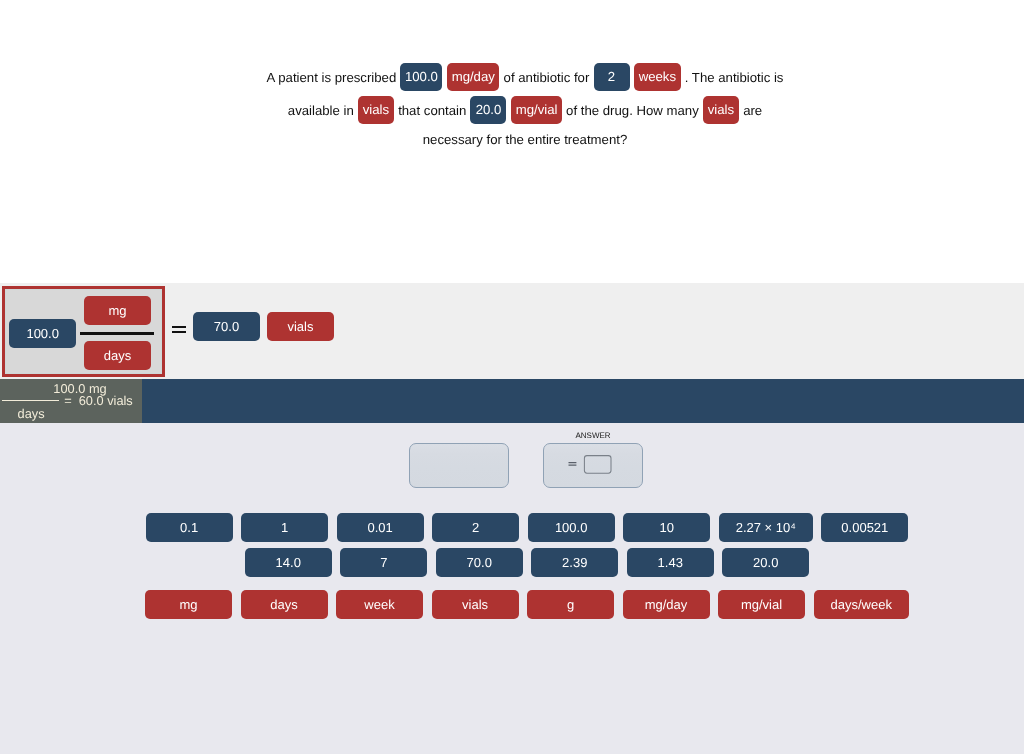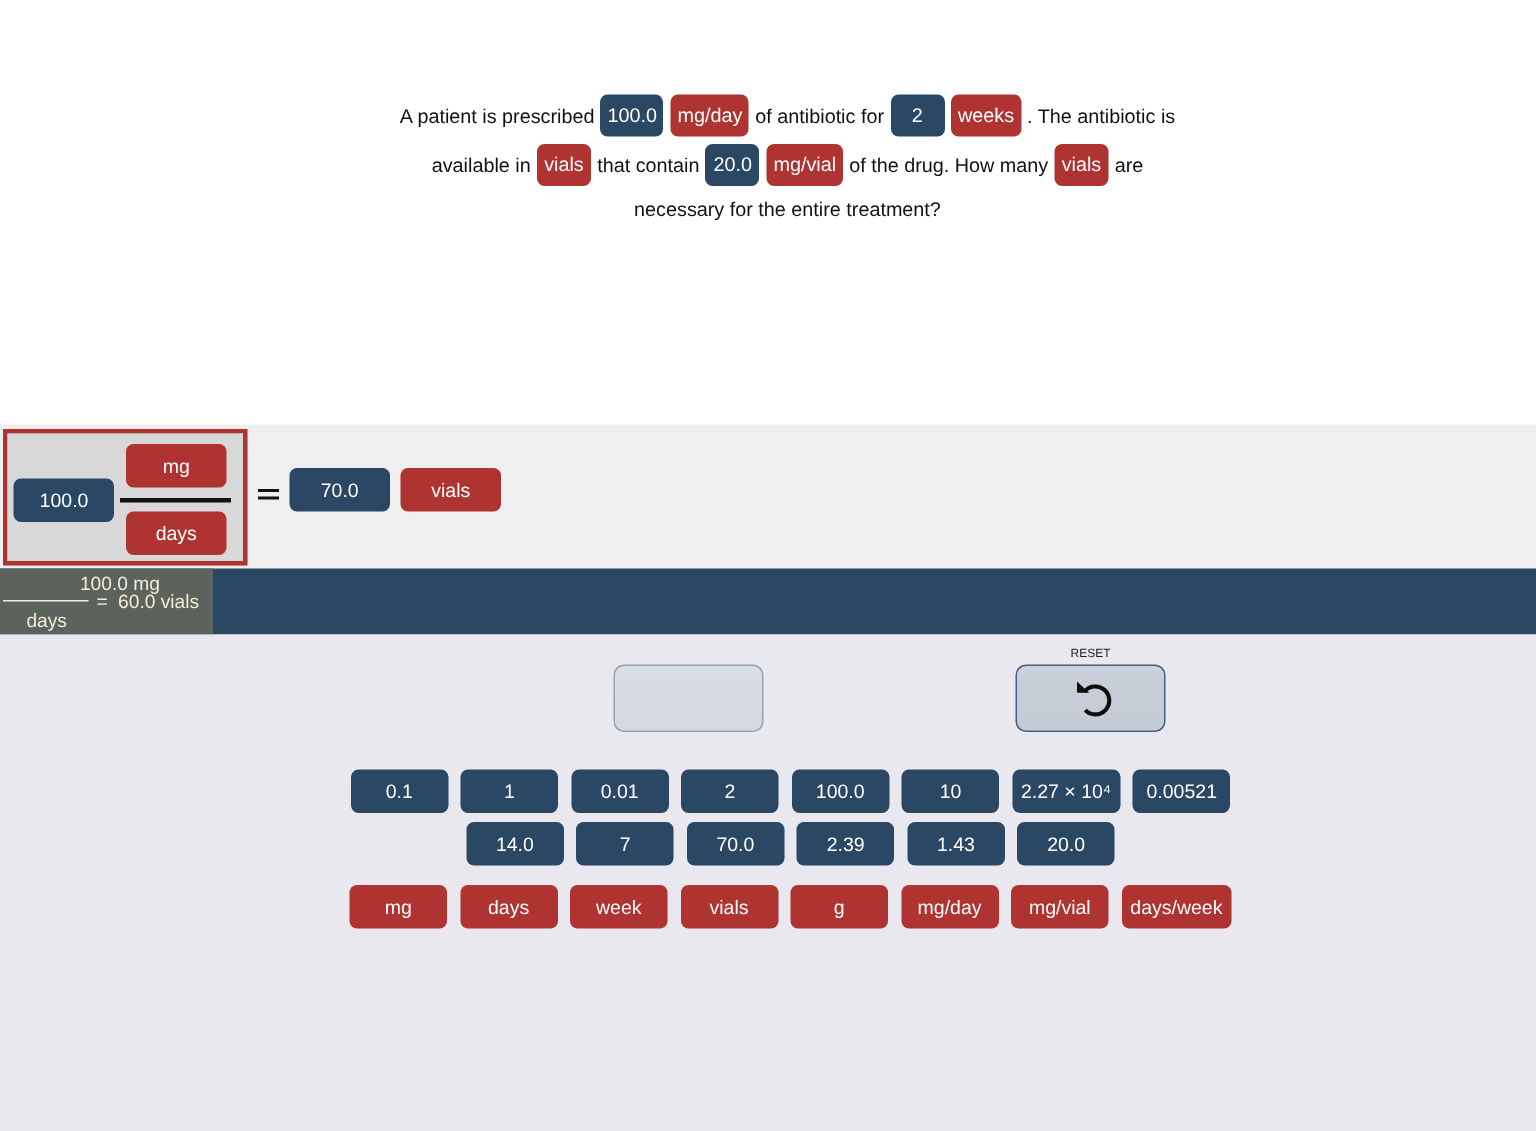--- a/index.html
+++ b/index.html
@@ -49,21 +49,21 @@
           background:linear-gradient(180deg,#ccd3dc 0%,#c7ced8 22%,#c5ccd5 55%,#c4cbd4 100%);
           border:1px solid #41607d;box-sizing:border-box;position:relative;overflow:hidden;}
   .ctlbtn.faded{background:linear-gradient(180deg,#dadee5 0%,#d7dbe2 22%,#d5dae1 55%,#d4d9e0 100%);
           border-color:#90a2b5;}
   .ctlbtn svg{position:absolute;left:0;top:0;}
   .afx{position:absolute;left:24.6px;top:16.3px;font-size:11px;color:#111;line-height:11px;}
   .afp{position:absolute;left:33.9px;top:-2.1px;font-size:27px;color:#111;line-height:43px;letter-spacing:0;}
 
   .krow{position:absolute;left:15px;width:1024px;display:flex;justify-content:center;gap:8.5px;}
   .kbtn{border-radius:5px;color:#fff;text-align:center;font-size:13px;
-        line-height:29px;height:29px;padding:0 6px;min-width:53px;box-sizing:content-box;}
+        line-height:29px;height:29px;padding:0 17px;min-width:53px;box-sizing:content-box;}
   .kbtn.num{background:#2a4764;}
   .kbtn.unit{background:#ae3331;}
 </style>
 </head>
 <body>
 
 <div class="app">
 
   <div class="question" id="question"><span class="qtxt">A patient is prescribed</span> <span class="chip num">100.0</span> <span class="chip unit">mg/day</span> <span class="qtxt">of antibiotic for</span> <span class="chip num">2</span> <span class="chip unit">weeks</span> <span class="qtxt">. The antibiotic is available in</span> <span class="chip unit">vials</span> <span class="qtxt">that contain</span> <span class="chip num">20.0</span> <span class="chip unit">mg/vial</span> <span class="qtxt">of the drug. How many</span> <span class="chip unit">vials</span> <span class="qtxt">are necessary for the entire treatment?</span> </div>
 
@@ -93,30 +93,30 @@
   </div>
 
   <div class="bottom">
 
 
     <div class="ctlgroup" style="left:409px;">
       <div class="ctl-label"></div>
       <div class="ctlbtn faded"></div>
     </div>
 
-
-    <div class="ctlgroup" style="left:677px;">
-      <div class="ctl-label">RESET</div>
-      <div class="ctlbtn">
+    <div class="ctlgroup" style="left:543px;">
+      <div class="ctl-label">ANSWER</div>
+      <div class="ctlbtn faded">
         <svg width="100" height="45" viewBox="0 0 100 45">
-          <path d="M 44.9 17.2 A 9.3 9.3 0 1 1 45.5 29.4" stroke="#0d0d0d" stroke-width="2.7" fill="none"></path>
-          <path d="M 40.0 10.3 L 40.0 17.9 L 48.1 17.9 Z" fill="#0d0d0d"></path>
+          <path d="M24.5 18.6 H32.4 M24.5 21.1 H32.4" stroke="#5a606a" stroke-width="1.25" fill="none"></path>
+          <rect x="40.4" y="11.6" width="26.6" height="17.6" rx="2.6" ry="2.6" fill="none" stroke="#7a8089" stroke-width="1.05"></rect>
         </svg>
       </div>
     </div>
+
 
     <div class="krow" id="krow1" style="top:90.3px;">
         <div class="kbtn num">0.1</div>
         <div class="kbtn num">1</div>
         <div class="kbtn num">0.01</div>
         <div class="kbtn num">2</div>
         <div class="kbtn num">100.0</div>
         <div class="kbtn num">10</div>
         <div class="kbtn num">2.27 × 10⁴</div>
         <div class="kbtn num">0.00521</div>

